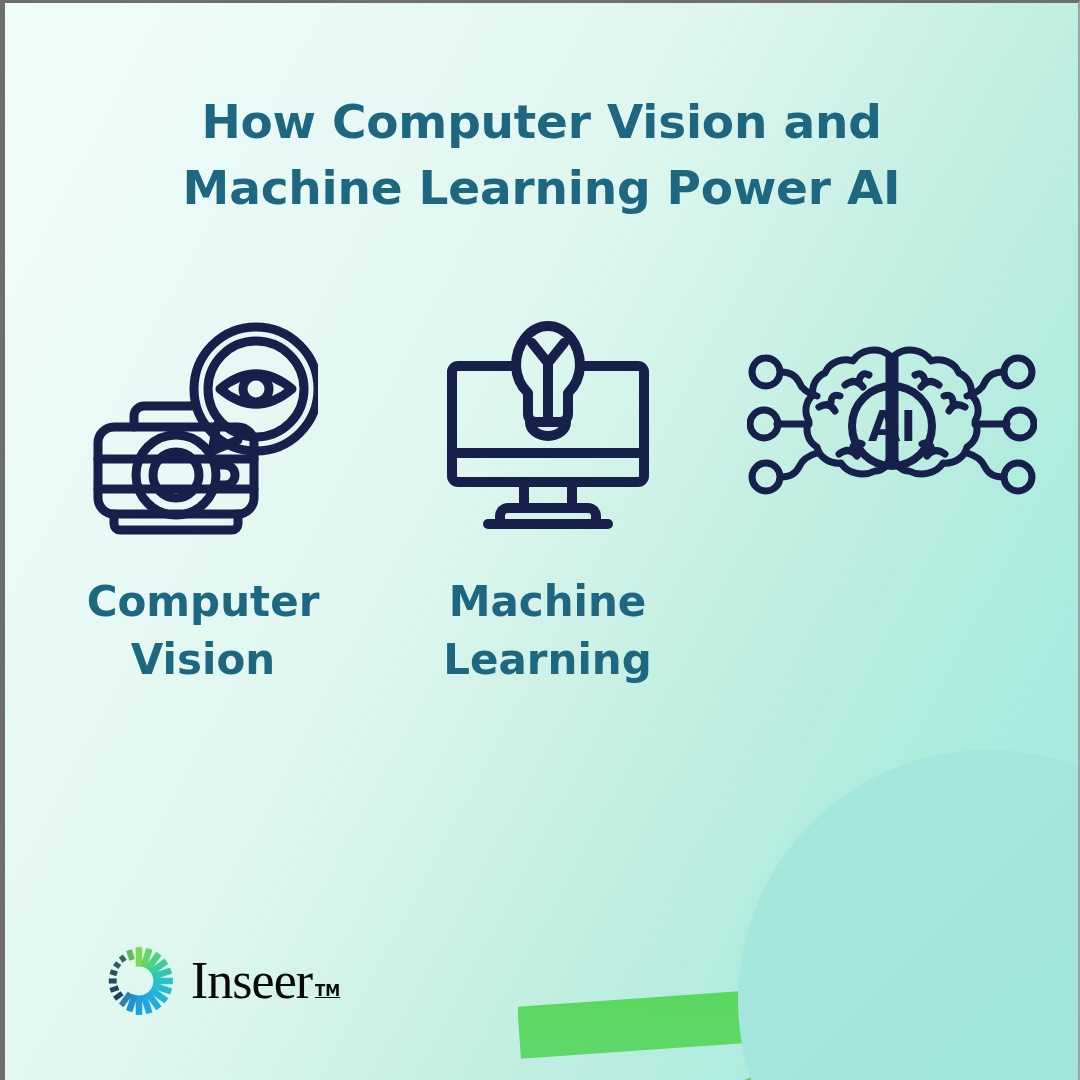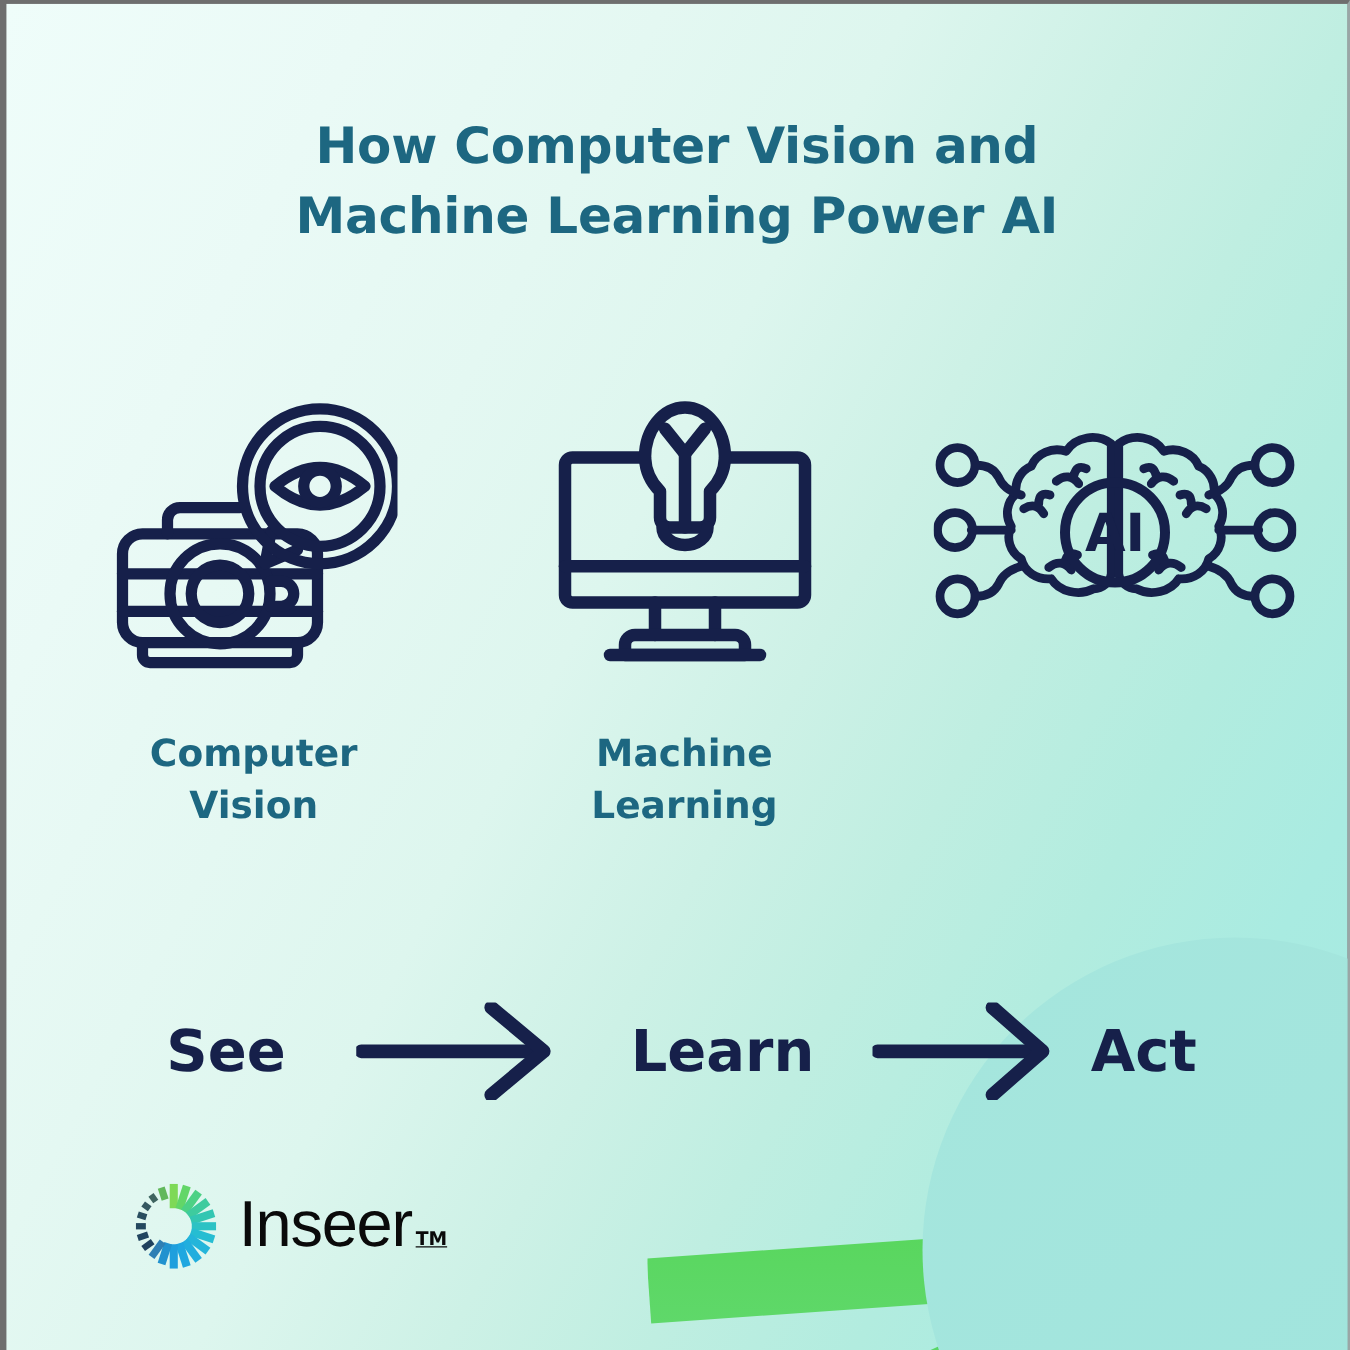--- a/index.html
+++ b/index.html
@@ -48,21 +48,21 @@
   #burst svg { display: block; width: 100%; height: 100%; }
 
   
   #title {
     position: absolute;
     top: 86px;
     left: 0;
     right: 0;
     text-align: center;
     color: #1d6781;
-    font-size: 40px;
+    font-size: 47px;
     line-height: 1.40;
     font-weight: bold;
     letter-spacing: -0.2px;
     font-family: "DejaVu Sans", sans-serif;
     white-space: pre-line;
   }
 
   
   #columns {
     position: absolute;
@@ -81,24 +81,24 @@
   }
   .icon-box {
     height: 250px;
     display: flex;
     align-items: center;
     justify-content: center;
     text-decoration: underline;
   }
   .icon-box svg { display: block; }
   .col-label {
-    margin-top: 30px;
+    margin-top: 20px;
     text-align: center;
     color: #1d6781;
-    font-size: 30px;
+    font-size: 42px;
     line-height: 1.38;
     font-weight: bold;
     font-family: "DejaVu Sans", sans-serif;
     white-space: pre-line;
   }
 
   
   #flow {
     position: absolute;
     top: 800px;
@@ -133,21 +133,21 @@
   #logo-mark svg { display: block; }
   #logo-text {
     margin-left: 16px;
     display: flex;
     align-items: flex-end;
     color: #0a0a0a;
   }
   #logo-word {
     font-size: 52px;
     line-height: 0.92;
-    font-family: Liberation Sans, sans-serif;
+    font-family: Liberation Serif, serif;
     letter-spacing: -1px;
     color: #0a0a0a;
   }
   #logo-tm {
     font-size: 15px;
     font-weight: bold;
     margin-left: 3px;
     margin-bottom: 5px;
     font-family: "DejaVu Sans", sans-serif;
     color: #0a0a0a;
@@ -325,45 +325,20 @@
             <circle cx="271" cy="136" r="14"></circle>
           </g>
 
           <text x="145" y="100" text-anchor="middle" font-family="DejaVu Sans, sans-serif" font-size="42" font-weight="bold" fill="#16204a">AI</text>
         </svg>
       </div>
     </div>
 
   </div>
 
-  <div id="flow">
-    <span class="flow-word">See</span>
-    <span class="gap-a"></span>
-    <span class="flow-arrow">
-      <svg width="160" height="78" viewBox="0 0 160 78" xmlns="http://www.w3.org/2000/svg">
-        <g fill="none" stroke="#16204a" stroke-width="11" stroke-linecap="round" stroke-linejoin="round">
-          <path d="M4 39 H146"></path>
-          <path d="M108 4 L150 39 L108 74"></path>
-        </g>
-      </svg>
-    </span>
-    <span class="gap-b"></span>
-    <span class="flow-word">Learn</span>
-    <span class="gap-c"></span>
-    <span class="flow-arrow">
-      <svg width="145" height="78" viewBox="0 0 145 78" xmlns="http://www.w3.org/2000/svg">
-        <g fill="none" stroke="#16204a" stroke-width="11" stroke-linecap="round" stroke-linejoin="round">
-          <path d="M4 39 H131"></path>
-          <path d="M96 4 L136 39 L96 74"></path>
-        </g>
-      </svg>
-    </span>
-    <span class="gap-d"></span>
-    <span class="flow-word">Act</span>
-  </div>
 
   <div id="logo">
     <div id="logo-mark">
       <svg viewBox="0 0 100 100" width="72" height="72" xmlns="http://www.w3.org/2000/svg">
         <g transform="translate(50 50)">
 
           <g stroke-linecap="butt">
             <g transform="rotate(0)">
                 <rect x="-4.5" y="-47" width="9" height="27" fill="#7ed957" stroke="none"></rect>
               </g>

